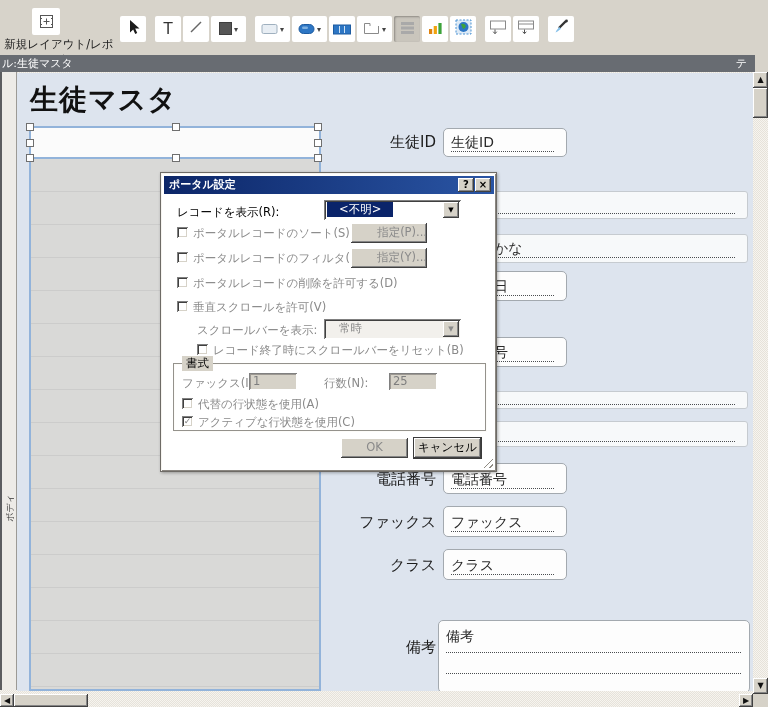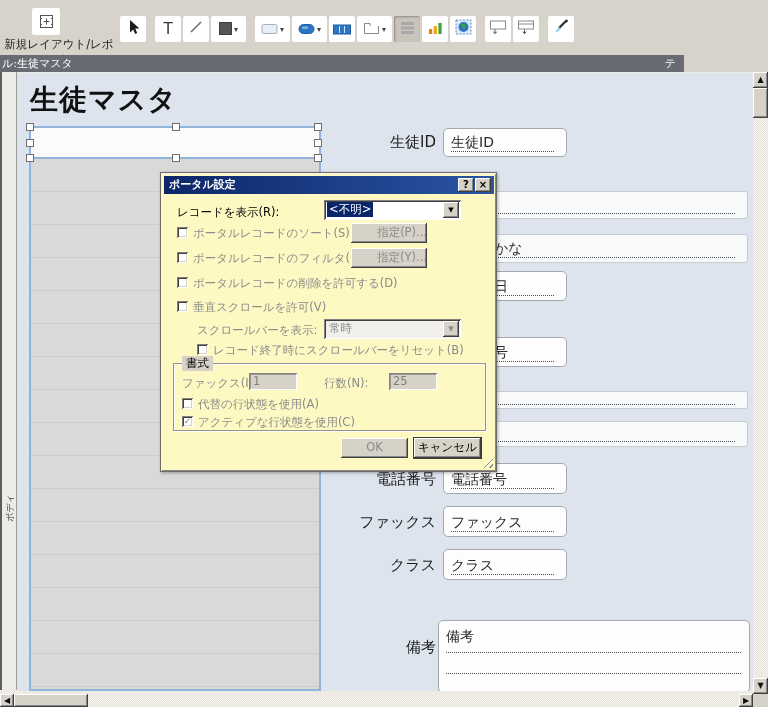--- a/index.html
+++ b/index.html
@@ -14,21 +14,21 @@
   .nl-label { left:0; top:37px; width:118px; text-align:center; font-size:11.5px; color:#222; }
   .tools { left:120px; top:16px; display:flex; align-items:center; gap:2px; }
   .tool { width:26px; height:26px; background:#fff; border-radius:2px; display:flex; align-items:center; justify-content:center; flex:none; }
   .tool.dd { width:35px; }
   .tool.pressed { background:#c9c5bc; box-shadow:inset 1px 1px 2px rgba(0,0,0,.3); }
   .tool .caret { font-size:8px; color:#444; margin-left:2px; }
   .gap { width:5px; flex:none; }
   .t-letter { font-size:15px; color:#333; }
 
   
-  #statusbar { left:0; top:55px; width:684px; height:17px; background:#686c72; color:#fff; font-size:11px; line-height:17px; }
+  #statusbar { left:0; top:55px; width:755px; height:17px; background:#686c72; color:#fff; font-size:11px; line-height:17px; }
   #statusbar .lt { position:absolute; left:2px; }
   #statusbar .rt { position:absolute; right:8px; }
 
   
   #main { left:0; top:72px; width:768px; height:635px; }
   .dither { background-image:conic-gradient(#e6e2da 25%, #f6f4ef 0 50%, #e6e2da 0 75%, #f6f4ef 0); background-size:2px 2px; }
   #canvas-outer { left:0; top:0; width:753px; height:622px; }
   #part-strip { left:0; top:0; width:17px; height:618px; background:#edebe7; border-left:2px solid #5c5d60; border-right:1px solid #9c9a95; }
   #part-tab { left:-6px; top:430px; width:28px; height:12px; transform:rotate(-90deg); font-size:9px; color:#333; text-align:center; }
   #body { left:17px; top:1px; width:762px; height:618px; background:#dde4ee; overflow:hidden; }
@@ -50,30 +50,30 @@
            font-size:14px; color:#2a2a2a; white-space:nowrap; overflow:hidden; padding-bottom:1px; line-height:1.15; }
 
   
   .btn3d { background:#d6d2c8; box-shadow:inset -1px -1px 0 #404040, inset 1px 1px 0 #fff, inset -2px -2px 0 #868686; }
   .sb-glyph { font-size:8px; color:#111; text-align:center; }
   #vscroll { left:753px; top:0; width:15px; height:622px; }
   #hscroll { left:0; top:622px; width:753px; height:13px; }
   #sb-corner { left:753px; top:622px; width:15px; height:13px; background:#d6d2c8; }
 
   
-  #dialog { left:160px; top:172px; width:337px; height:300px; background:#fef9c3;
+  #dialog { left:160px; top:172px; width:337px; height:300px; background:#ffffff;
      border:1px solid #6e6b66; box-shadow:inset 1px 1px 0 #f6f4f0, inset -1px -1px 0 #8a8680, 1px 1px 3px rgba(0,0,0,.3); z-index:10; }
   #dlg-titlebar { left:3px; top:3px; width:330px; height:18px; background:linear-gradient(90deg,#0c2668,#2a55a4); color:#fff; font-size:11px; font-weight:bold; line-height:18px; padding-left:5px; }
   .tb-btn { position:absolute; top:2px; width:16px; height:14px; font-size:10px; font-weight:bold; line-height:13px; text-align:center; color:#000; }
   .dlg-label { position:absolute; font-size:11.5px; color:#000; white-space:nowrap; }
   .dlg-label.dis { color:#8a8a8a; }
   .checkbox { position:absolute; width:11px; height:11px; background:#fff;
      box-shadow:inset 1px 1px 0 #808080, inset -1px -1px 0 #fff, inset 2px 2px 0 #404040, inset -2px -2px 0 #d6d2c8; font-size:9px; line-height:11px; text-align:center; color:#7e7e7e; }
   .combo { position:absolute; height:20px; background:#fff; box-shadow:inset 1px 1px 0 #808080, inset -1px -1px 0 #fff, inset 2px 2px 0 #404040; font-size:11.5px; line-height:20px; }
-  .combo .val { position:absolute; left:3px; top:2px; height:15px; line-height:15px; padding:0 2px; }
+  .combo .val { position:absolute; left:3px; top:2px; height:15px; line-height:15px; padding:0 12px; }
   .combo .val.sel { background:#0a246a; color:#fff; }
   .combo .val.dis { color:#8a8a8a; }
   .combo-arrow { position:absolute; right:2px; top:2px; width:16px; height:16px; font-size:7px; line-height:16px; text-align:center; }
   .dlg-btn { position:absolute; width:76px; height:20px; font-size:11.5px; text-align:right; line-height:19px; color:#8a8a8a; }
   .groupbox { position:absolute; left:12px; top:190px; width:313px; height:68px; border:1px solid #94928c; box-shadow:1px 1px 0 #fdfcf9, inset 1px 1px 0 #fdfcf9; }
   .legend { position:absolute; left:8px; top:-8px; background:#d6d2c8; padding:0 4px; font-size:11.5px; color:#000; }
   .numfield { position:absolute; width:48px; height:17px; background:#d6d2c8; box-shadow:inset 1px 1px 0 #808080, inset -1px -1px 0 #fff, inset 2px 2px 0 #9c9892; font-size:11.5px; line-height:17px; color:#7e7e7e; padding-left:4px; }
   .ok-cancel { width:67px; height:20px; position:absolute; font-size:11.5px; text-align:center; line-height:19px; }
   #resize-grip { position:absolute; right:3px; bottom:3px; width:12px; height:12px;
       background:repeating-linear-gradient(135deg, transparent 0 2px, #8f8b84 2px 3px, #fdfcf9 3px 4px);

